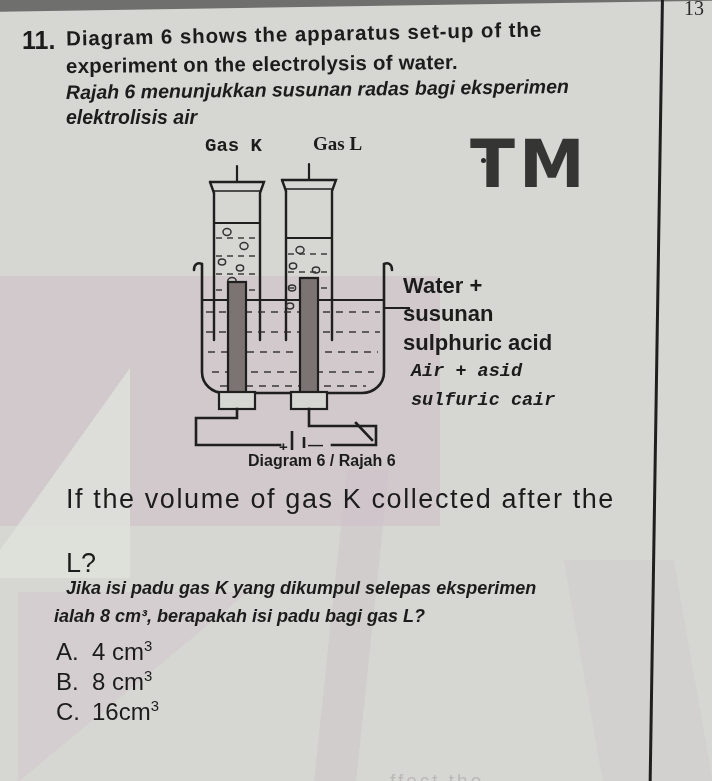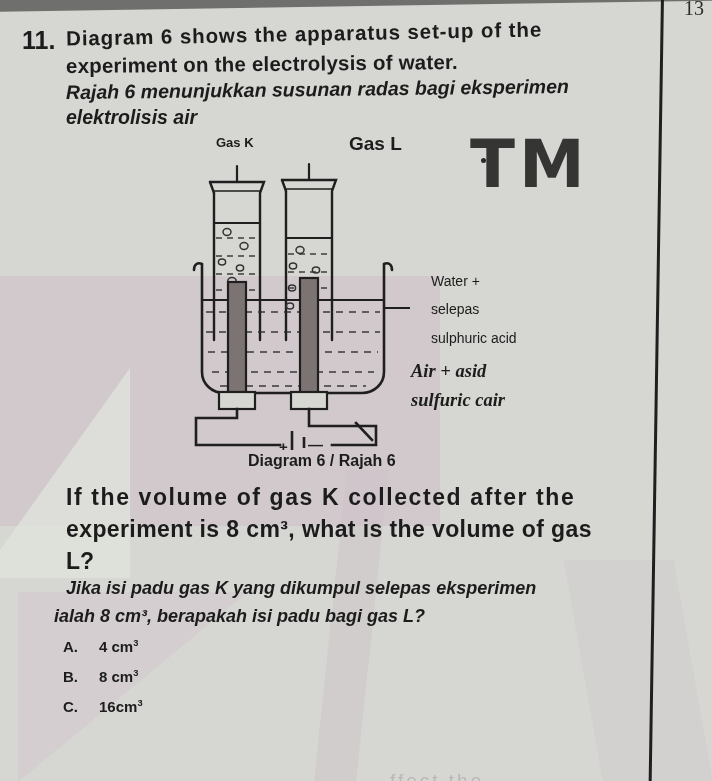--- a/index.html
+++ b/index.html
@@ -136,93 +136,92 @@
     font-style: italic;
     font-weight: bold;
     font-size: 19.5px;
     white-space: nowrap;
   }
   .ml.m1 { left: 66px; top: 78px; transform: rotate(-0.7deg); }
   .ml.m2 { left: 66px; top: 106px; }
 
   .lbl-gask {
     position: absolute;
-    left: 216px; top: 135px;
-    font-size: 13px;
-    font-family: Liberation Sans, sans-serif;
+    left: 205px; top: 135px;
+    font-size: 19px;
+    font-family: Liberation Mono, monospace;
     font-weight: bold;
   }
   .lbl-gasl {
     position: absolute;
     left: 313px; top: 133px;
     font-size: 19px;
-    font-family: Liberation Sans, sans-serif;
-    font-weight: bold;
-    margin-left: 36px;
+    font-family: Liberation Serif, serif;
+    font-weight: bold;
   }
 
   .side-label {
     position: absolute;
-    left: 431px;
-    font-family: "Liberation Sans", sans-serif;
-    font-size: 14px;
-    font-weight: normal;
+    left: 403px;
+    font-family: "Liberation Sans", sans-serif;
+    font-size: 22px;
+    font-weight: bold;
     white-space: nowrap;
   }
   .side-label.s1 { top: 273px; }
   .side-label.s2 { top: 301px; }
   .side-label.s3 { top: 330px; }
   .side-italic {
     position: absolute;
     left: 411px;
-    font-family: Liberation Serif, serif;
+    font-family: Liberation Mono, monospace;
     font-size: 18.5px;
     font-style: italic;
     font-weight: bold;
     white-space: nowrap;
   }
   .side-italic.i1 { top: 361px; }
   .side-italic.i2 { top: 390px; }
 
   .caption {
     position: absolute;
     left: 248px; top: 452px;
     font-size: 16px;
     font-family: "Liberation Sans", sans-serif;
     font-weight: bold;
   }
 
   .qb {
     position: absolute;
     font-family: "Liberation Sans", sans-serif;
-    font-weight: bold;
-    font-size: 23px;
+    font-weight: normal;
+    font-size: 27px;
     white-space: nowrap;
   }
   .qb.b1 { left: 66px; top: 484px; letter-spacing: 1.6px; }
   .qb.b2 { left: 66px; top: 516px; letter-spacing: .4px; }
   .qb.b3 { left: 66px; top: 548px; }
 
   .mlq {
     position: absolute;
     font-family: "Liberation Sans", sans-serif;
     font-style: italic;
     font-weight: bold;
     font-size: 18px;
     white-space: nowrap;
   }
   .mlq.q1 { left: 66px; top: 578px; }
   .mlq.q2 { left: 54px; top: 606px; }
 
   .opt {
     position: absolute;
-    left: 63px;
-    font-family: "Liberation Sans", sans-serif;
-    font-weight: bold;
-    font-size: 15px;
+    left: 56px;
+    font-family: "Liberation Sans", sans-serif;
+    font-weight: normal;
+    font-size: 24px;
     white-space: nowrap;
   }
   .opt .ol { display: inline-block; width: 36px; }
   .opt.o1 { top: 638px; }
   .opt.o2 { top: 668px; }
   .opt.o3 { top: 698px; }
   .opt.o4 { top: 728px; }
   sup { font-size: .62em; }
 
   
@@ -253,21 +252,21 @@
   <div class="qnum">11.</div>
   <div class="qline en1">Diagram 6 shows the apparatus set-up of the</div>
   <div class="qline en2">experiment on the electrolysis of water.</div>
   <div class="ml m1">Rajah 6 menunjukkan susunan radas bagi eksperimen</div>
   <div class="ml m2">elektrolisis air</div>
 
   <div class="lbl-gask">Gas K</div>
   <div class="lbl-gasl">Gas L</div>
 
   <div class="side-label s1">Water +</div>
-  <div class="side-label s2">selepas</div>
+  <div class="side-label s2">susunan</div>
   <div class="side-label s3">sulphuric acid</div>
   <div class="side-italic i1">Air + asid</div>
   <div class="side-italic i2">sulfuric cair</div>
 
   <div class="diagram">
     <svg width="230" height="290" viewBox="0 0 230 290" xmlns="http://www.w3.org/2000/svg">
       <g stroke="#1f1f1f" fill="none" stroke-width="2.4" stroke-linecap="round">
 
         <line x1="57" y1="6" x2="57" y2="22" stroke-width="2.2"></line>
         <path d="M30 22 L84 22 L80 33 L80 140 M34 33 L34 140"></path>
@@ -344,21 +343,20 @@
         <line x1="124" y1="277" x2="124" y2="288"></line>
       </g>
       <text x="99" y="292" font-family="Liberation Sans, sans-serif" font-size="15" font-weight="bold" fill="#1f1f1f">+</text>
       <text x="128" y="290" font-family="Liberation Sans, sans-serif" font-size="15" font-weight="bold" fill="#1f1f1f">—</text>
     </svg>
   </div>
 
   <div class="caption">Diagram 6 / Rajah 6</div>
 
   <div class="qb b1">If the volume of gas K collected after the</div>
-  <div class="qb b2">experiment is 8 cm³, what is the volume of gas</div>
   <div class="qb b3">L?</div>
   <div class="mlq q1">Jika isi padu gas K yang dikumpul selepas eksperimen</div>
   <div class="mlq q2">ialah 8 cm³, berapakah isi padu bagi gas L?</div>
 
   <div class="opt o1">
     <span class="ol">A.</span><span>4 cm</span><sup>3</sup>
   </div>
   <div class="opt o2">
     <span class="ol">B.</span><span>8 cm</span><sup>3</sup>
   </div>

